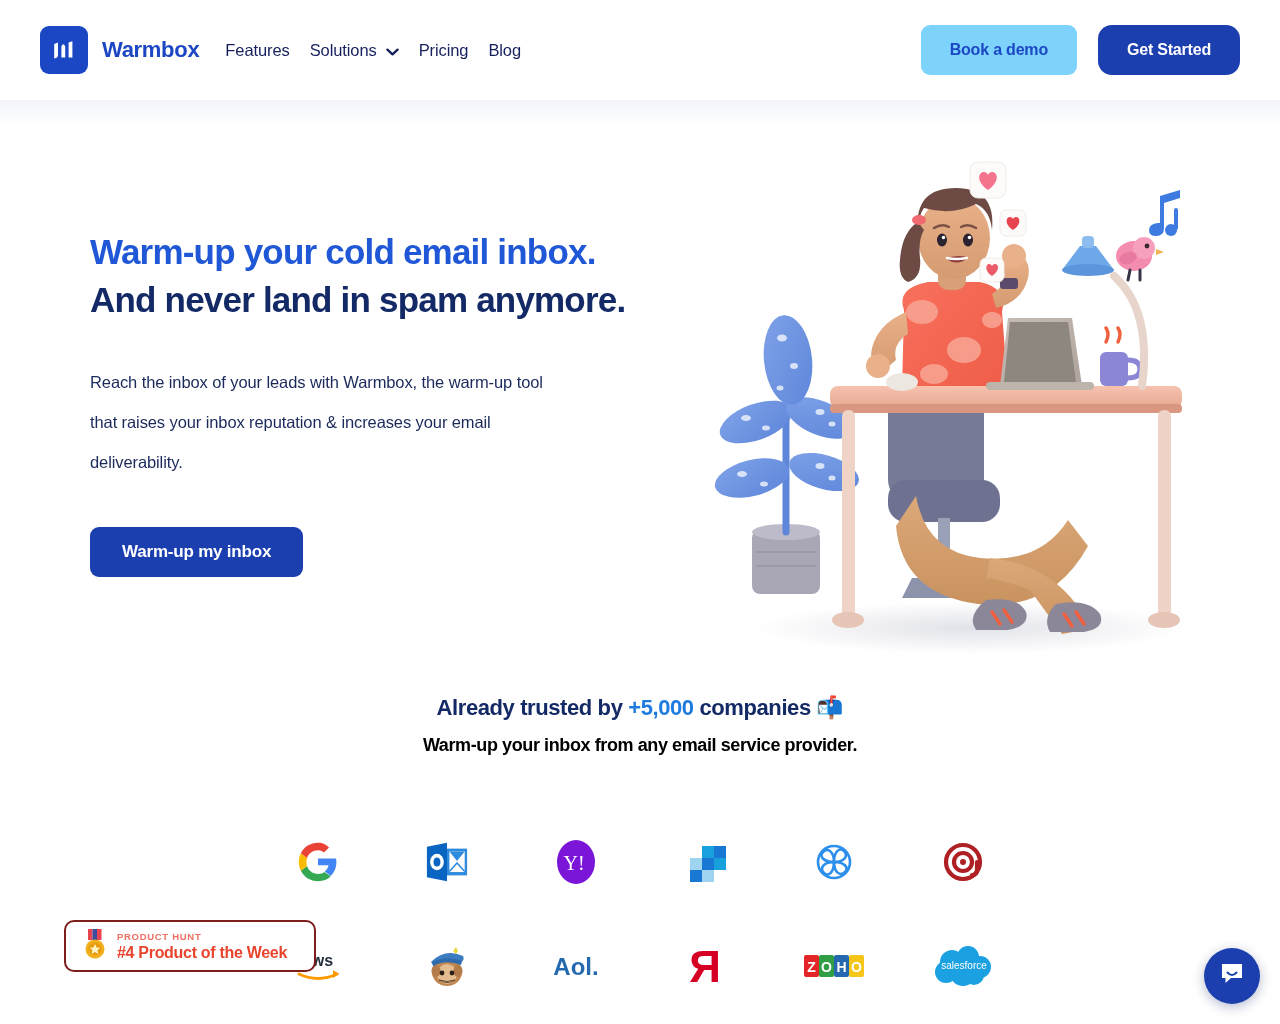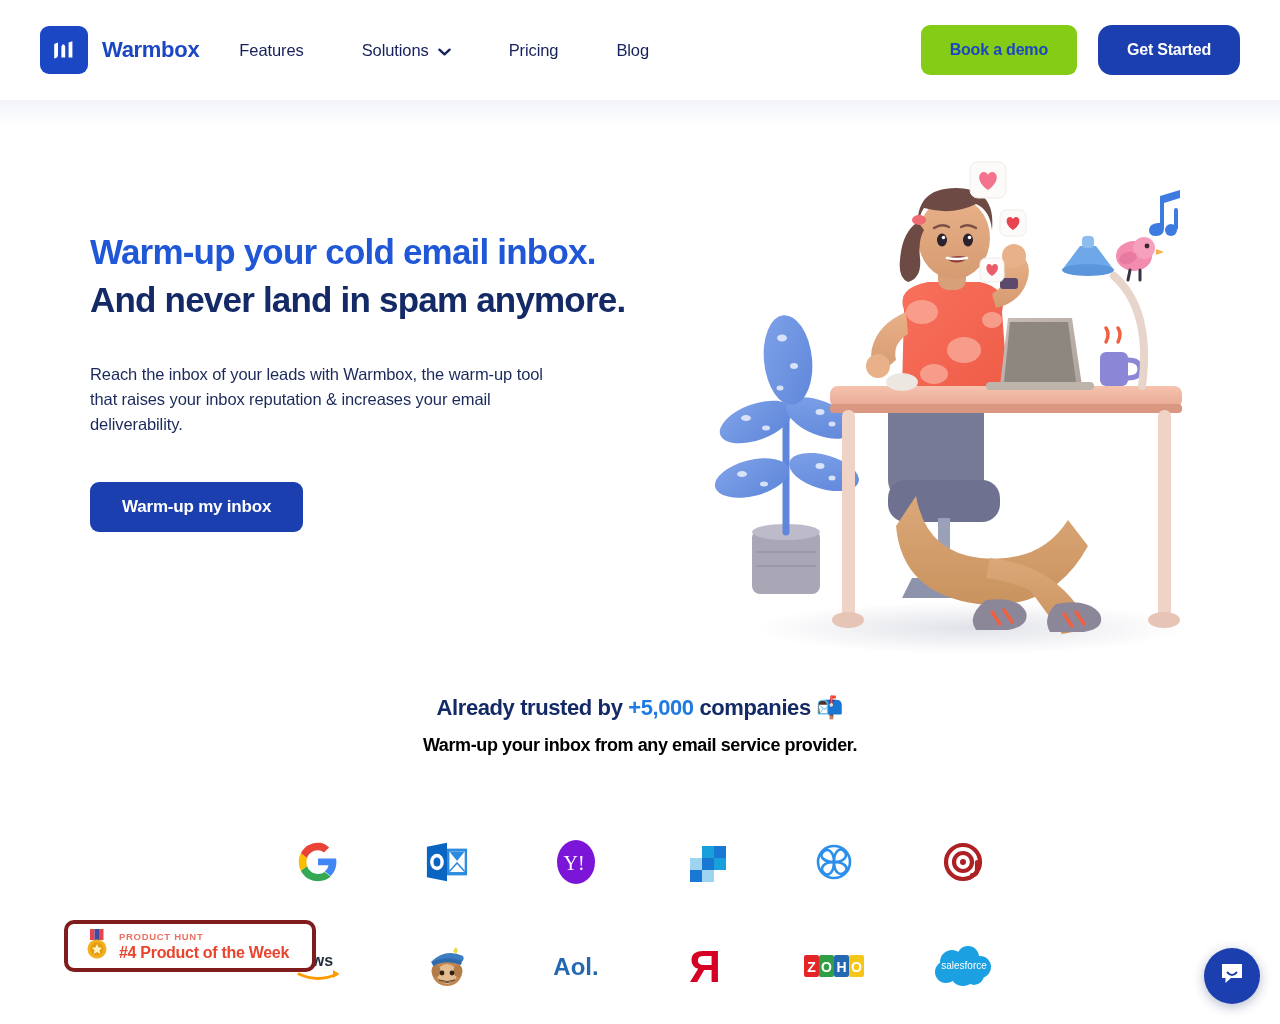--- a/index.html
+++ b/index.html
@@ -23,34 +23,34 @@
   .brand-mark {
     width: 48px; height: 48px; border-radius: 9px;
     background: #1C47C4;
     display: flex; align-items: center; justify-content: center;
   }
   .brand-name {
     font-size: 22px; font-weight: 700; color: #1C47C4;
     letter-spacing: -0.3px;
   }
 
-  .nav { display: flex; align-items: flex-end; gap: 58px; margin-left: 40px; }
+  .nav { display: flex; align-items: flex-end; gap: 20px; margin-left: 26px; }
   .nav-item {
     font-size: 16.5px; color: #16205C; letter-spacing: -0.1px;
     display: flex; align-items: center; gap: 9px; cursor: pointer;
     white-space: nowrap;
   }
   .chev { display: inline-block; }
 
   .header-actions {
     margin-left: auto; margin-right: 40px;
     display: flex; align-items: center; gap: 21px;
   }
   .btn-demo {
-    background: #84cc16; color: #1C47C4;
+    background: #7dd3fc; color: #1C47C4;
     font-size: 16px; font-weight: 700; letter-spacing: -0.2px;
     border: none; border-radius: 9px;
     height: 50px; padding: 0 29px; cursor: pointer;
     font-family: inherit;
   }
   .btn-start {
     background: #1C3FAF; color: #ffffff;
     font-size: 16px; font-weight: 700; letter-spacing: -0.2px;
     border: none; border-radius: 14px;
     height: 50px; padding: 0 29px; cursor: pointer;
@@ -69,21 +69,21 @@
   .hl1 {
     font-size: 35px; font-weight: 700; color: #1F57D6;
     letter-spacing: -0.8px; line-height: 48px; white-space: nowrap;
   }
   .hl2 {
     font-size: 35px; font-weight: 700; color: #142A66;
     letter-spacing: -0.8px; line-height: 48px; white-space: nowrap;
   }
   .hero-sub {
     margin-top: 38px;
-    font-size: 16.5px; color: #1B2A5B; line-height: 25px;
+    font-size: 16.5px; color: #1B2A5B; line-height: 40px;
     letter-spacing: -0.1px; width: 460px;
   }
   .btn-hero {
     margin-top: 45px;
     background: #1C3FAF; color: #fff;
     font-size: 17px; font-weight: 700; letter-spacing: -0.2px;
     border: none; border-radius: 9px;
     height: 50px; padding: 0 32px; cursor: pointer;
     font-family: inherit;
   }
@@ -110,21 +110,21 @@
   }
   .logo-cell {
     width: 129px; height: 76px;
     display: flex; align-items: center; justify-content: center;
   }
 
   
   .ph-badge {
     position: absolute; left: 64px; top: 920px;
     width: 252px; height: 52px;
-    border: 4px solid #7f1d1d; border-radius: 10px;
+    border: 2px solid #7f1d1d; border-radius: 10px;
     background: #ffffff;
     display: flex; align-items: center; gap: 11px;
     padding-left: 18px; cursor: pointer; z-index: 30;
   }
   .ph-text { display: flex; flex-direction: column; justify-content: center; }
   .ph-kicker {
     font-size: 9.5px; font-weight: 700; color: #EE6F62;
     letter-spacing: 0.7px; line-height: 13px;
   }
   .ph-title {

